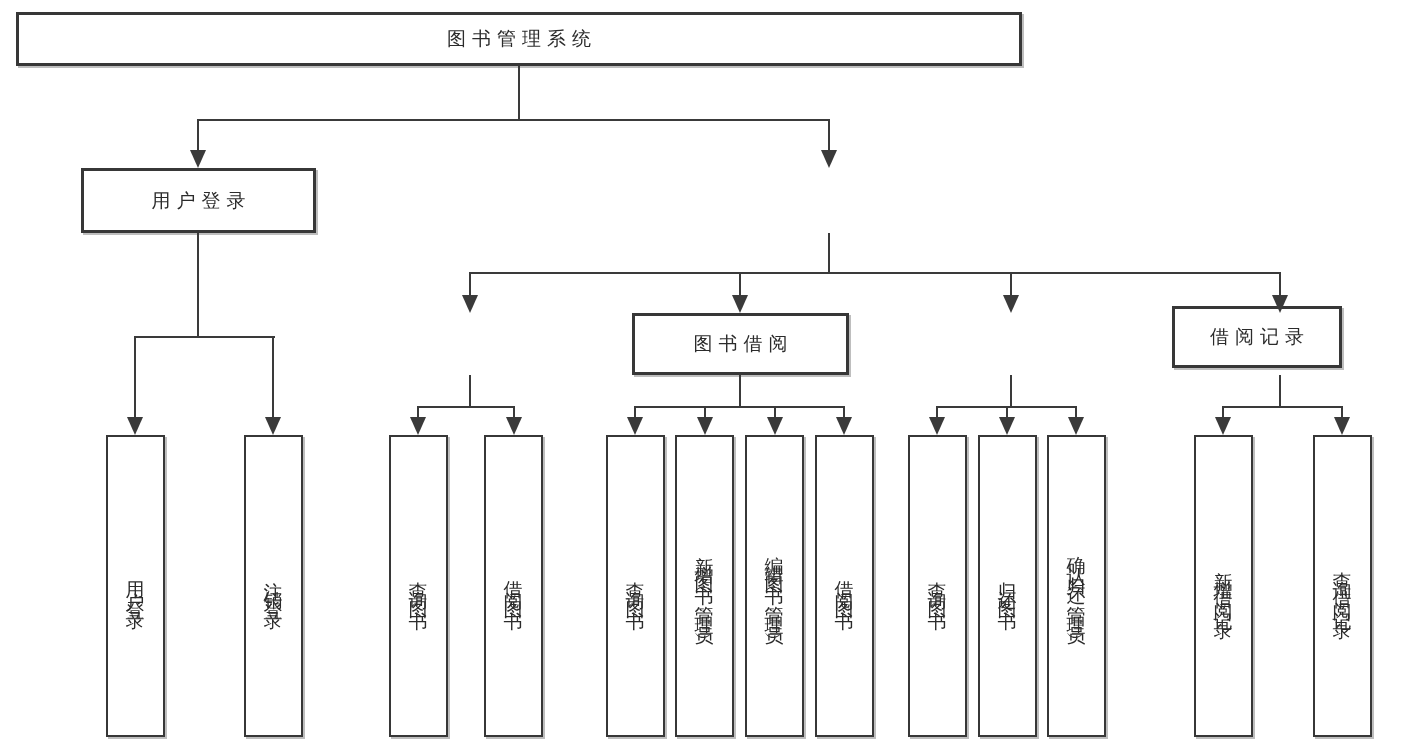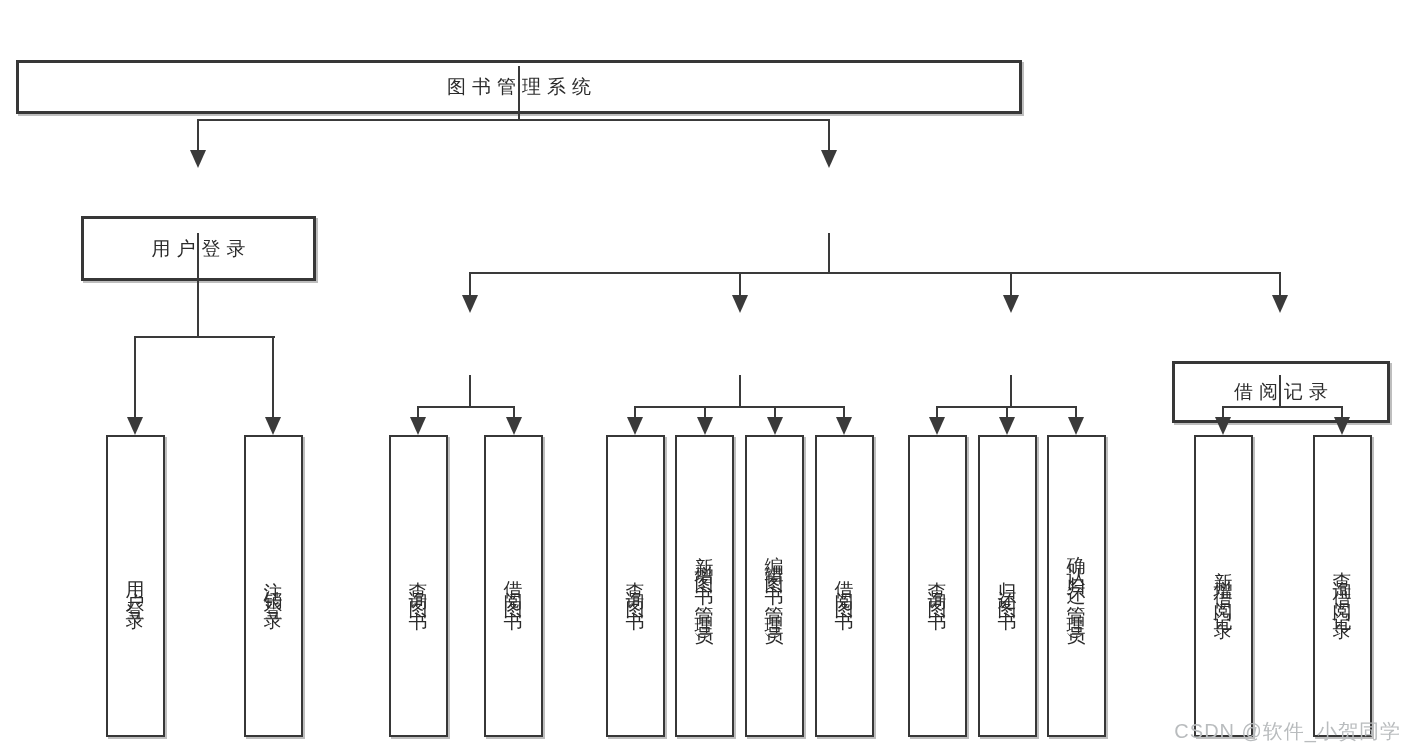--- a/index.html
+++ b/index.html
@@ -11,21 +11,21 @@
   }
   *{margin:0;padding:0;box-sizing:border-box;}
   body{background:#fff;font-family:"Liberation Sans","DejaVu Sans",sans-serif;}
   .canvas{
     position:relative;width:1405px;height:747px;background:var(--bg);overflow:hidden;
   }
   .node{
     position:absolute;background:#fff;border:3px solid var(--border);
     box-shadow:2px 2px 0 rgba(70,70,70,.35);
     display:flex;align-items:center;justify-content:center;
-    color:var(--text);font-size:19px;letter-spacing:6px;white-space:nowrap;margin-top:48px;
+    color:var(--text);font-size:19px;letter-spacing:6px;white-space:nowrap;
   }
   .node span{padding-left:6px;} 
   .leaf{
     position:absolute;background:#fff;border:2px solid var(--border);
     box-shadow:2px 2px 0 rgba(70,70,70,.35);
     display:flex;align-items:center;justify-content:center;
     color:var(--text);font-size:19px;
   }
   .leaf span{
     writing-mode:vertical-rl;text-orientation:mixed;
@@ -49,21 +49,24 @@
 <div class="canvas">
 
   <div class="node" style="left:16px;top:12px;width:1006px;height:54px;">
     <span>图书管理系统</span>
   </div>
 
   <div class="node" style="left:81px;top:168px;width:235px;height:65px;">
     <span>用户登录</span>
   </div>
 
-  <div class="node" style="left:1172px;top:313px;width:218px;height:62px;">
+  <div class="node" style="left:632px;top:313px;width:217px;height:62px;">
+    <span>图书借阅</span>
+  </div>
+  <div class="node" style="left:1172px;top:306px;width:170px;height:62px;">
     <span>借阅记录</span>
   </div>
 
   <div class="leaf" style="left:106px;top:435px;width:59px;height:302px;">
     <span>用户登录</span>
   </div>
   <div class="leaf" style="left:244px;top:435px;width:59px;height:302px;">
     <span>注销登录</span>
   </div>
 
@@ -156,15 +159,14 @@
   <div class="vline" style="left:1075px;top:406px;height:14px;"></div>
   <div class="arrow" style="left:1068px;top:417px;"></div>
 
   <div class="vline" style="left:1279px;top:375px;height:33px;"></div>
   <div class="hline" style="left:1222px;top:406px;width:121px;"></div>
   <div class="vline" style="left:1222px;top:406px;height:14px;"></div>
   <div class="arrow" style="left:1215px;top:417px;"></div>
   <div class="vline" style="left:1341px;top:406px;height:14px;"></div>
   <div class="arrow" style="left:1334px;top:417px;"></div>
 
-  <div class="watermark">CSDN @软件_小贺同学</div>
 
 </div>
 
 </body></html>

